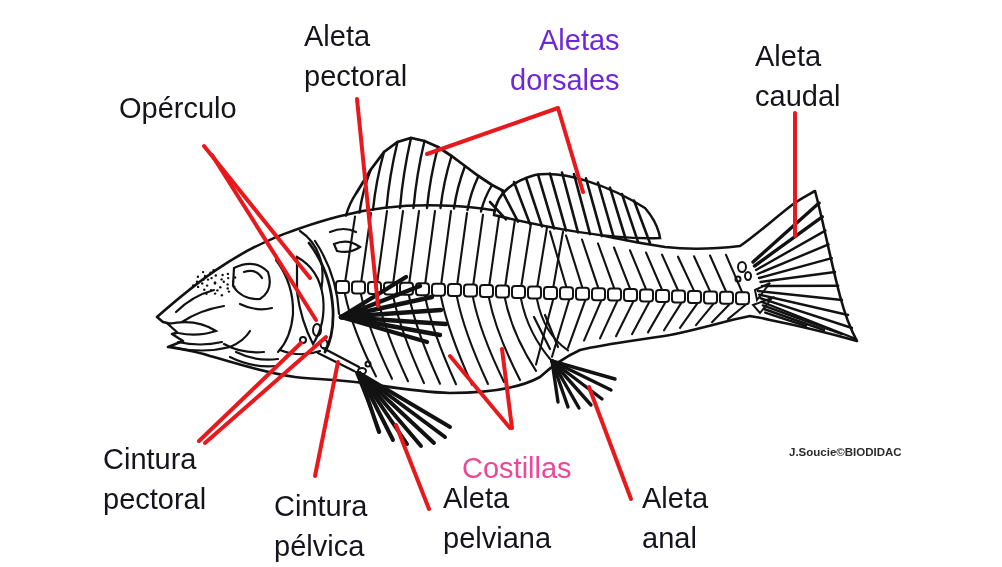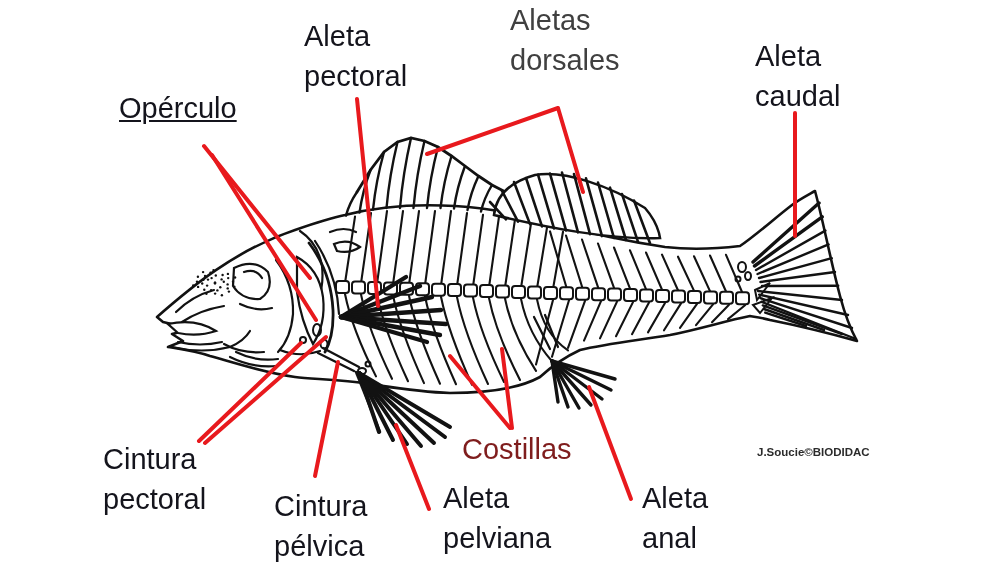--- a/index.html
+++ b/index.html
@@ -8,20 +8,21 @@
     font-family:"Liberation Sans",sans-serif;overflow:hidden;
   }
   .stage svg{position:absolute;left:0;top:0;}
   .label{
     position:absolute;font-size:29px;line-height:40px;color:#14141c;
     white-space:pre-line;letter-spacing:0px;
   }
   .credit{
     position:absolute;font-size:11.5px;font-weight:bold;color:#2b2b2b;
     letter-spacing:0px;
+    margin-left:32px;
   }
 </style>
 </head>
 <body>
 
 <div class="stage">
 
   <svg id="fish" width="1002" height="567" viewBox="0 0 1002 567">
     <g id="g-body" fill="#ffffff" stroke="#121212" stroke-width="2.6" stroke-linejoin="round">
       <path d="M 157,317
@@ -291,30 +292,30 @@
       <polyline points="315,476 338,362" fill="none" stroke="#e8191d" stroke-width="4" stroke-linecap="round" stroke-linejoin="round"></polyline>
       <polyline points="429,509 396,425" fill="none" stroke="#e8191d" stroke-width="4" stroke-linecap="round" stroke-linejoin="round"></polyline>
       <polyline points="450,356 510,428" fill="none" stroke="#e8191d" stroke-width="4" stroke-linecap="round" stroke-linejoin="round"></polyline>
       <polyline points="502,349 512,428" fill="none" stroke="#e8191d" stroke-width="4" stroke-linecap="round" stroke-linejoin="round"></polyline>
       <polyline points="589,387 631,499" fill="none" stroke="#e8191d" stroke-width="4" stroke-linecap="round" stroke-linejoin="round"></polyline>
     </svg>
 
   <div id="labels">
       <div class="label" style="left: 304px; top: 16px; color: rgb(20, 20, 28);">Aleta
 pectoral</div>
-      <div class="label" style="left: 510px; top: 0; color: #404040;">Aletas
+      <div class="label" style="left: 510px; top: 20px; color: #6d28d9; text-align: right;">Aletas
 dorsales</div>
       <div class="label" style="left: 755px; top: 36px; color: rgb(20, 20, 28);">Aleta
 caudal</div>
-      <div class="label" style="left: 119px; top: 88px; color: rgb(20, 20, 28); text-decoration: underline;">Opérculo</div>
+      <div class="label" style="left: 119px; top: 88px; color: rgb(20, 20, 28);">Opérculo</div>
       <div class="label" style="left: 103px; top: 439px; color: rgb(20, 20, 28);">Cintura
 pectoral</div>
       <div class="label" style="left: 274px; top: 486px; color: rgb(20, 20, 28);">Cintura
 pélvica</div>
-      <div class="label" style="left: 462px; top: 429px; color: #7f1d1d;">Costillas</div>
+      <div class="label" style="left: 462px; top: 448px; color: #ec4899;">Costillas</div>
       <div class="label" style="left: 443px; top: 478px; color: rgb(20, 20, 28);">Aleta
 pelviana</div>
       <div class="label" style="left: 642px; top: 478px; color: rgb(20, 20, 28);">Aleta
 anal</div>
     </div>
 
   <div class="credit" style="left:757px;top:446px;">J.Soucie©BIODIDAC</div>
 </div>
 
 </body></html>

